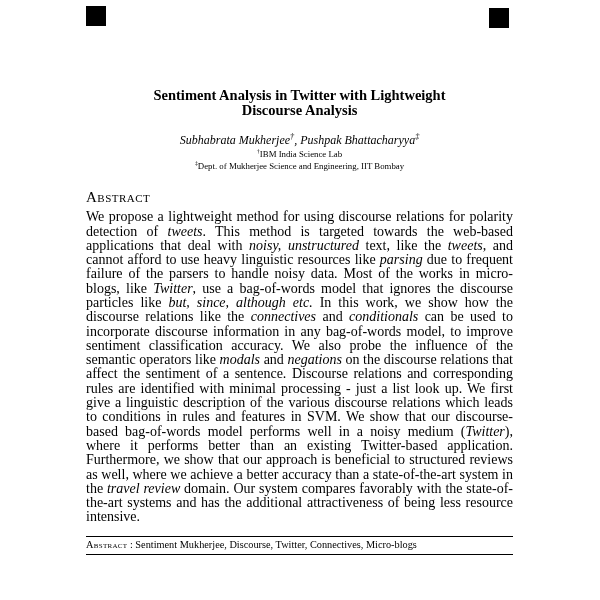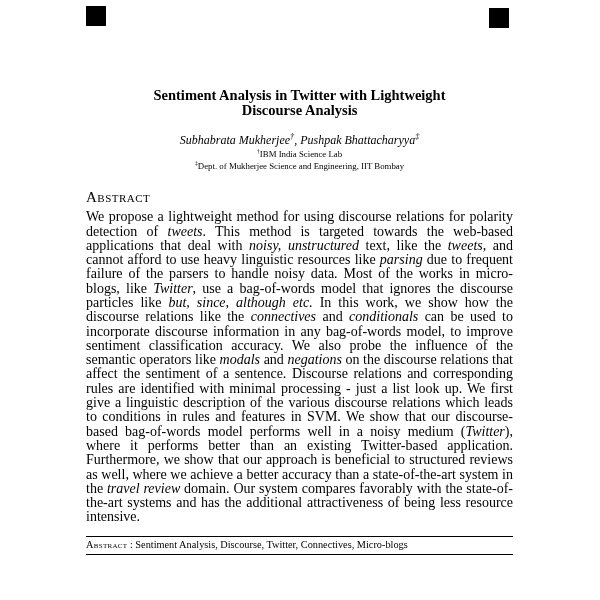--- a/index.html
+++ b/index.html
@@ -113,19 +113,19 @@
     <div class="affil"><sup>‡</sup><span>Dept. of Mukherjee Science and Engineering, IIT Bombay</span></div>
 
 
     <div class="abstract-heading">Abstract</div>
 
     <div class="abstract-body"><span>We propose a lightweight method for using discourse relations for polarity detection of </span><span style="font-style: italic;">tweets</span><span>. This method is targeted towards the web-based applications that deal with </span><span style="font-style: italic;">noisy, unstructured</span><span> text, like the </span><span style="font-style: italic;">tweets</span><span>, and cannot afford to use heavy linguistic resources like </span><span style="font-style: italic;">parsing</span><span> due to frequent failure of the parsers to handle noisy data. Most of the works in micro-blogs, like </span><span style="font-style: italic;">Twitter</span><span>, use a bag-of-words model that ignores the discourse particles like </span><span style="font-style: italic;">but, since, although etc.</span><span> In this work, we show how the discourse relations like the </span><span style="font-style: italic;">connectives</span><span> and </span><span style="font-style: italic;">conditionals</span><span> can be used to incorporate discourse information in any bag-of-words model, to improve sentiment classification accuracy. We also probe the influence of the semantic operators like </span><span style="font-style: italic;">modals</span><span> and </span><span style="font-style: italic;">negations</span><span> on the discourse relations that affect the sentiment of a sentence. Discourse relations and corresponding rules are identified with minimal processing - just a list look up. We first give a linguistic description of the various discourse relations which leads to conditions in rules and features in SVM. We show that our discourse-based bag-of-words model performs well in a noisy medium (</span><span style="font-style: italic;">Twitter</span><span>), where it performs better than an existing Twitter-based application. Furthermore, we show that our approach is beneficial to structured reviews as well, where we achieve a better accuracy than a state-of-the-art system in the </span><span style="font-style: italic;">travel review</span><span> domain. Our system compares favorably with the state-of-the-art systems and has the additional attractiveness of being less resource intensive.</span></div>
 
     <div class="keywords-block">
       <hr class="rule">
       <div class="keywords-line">
-        <span class="keywords-label">Abstract</span><span> : Sentiment Analysis, Discourse, Twitter, Connectives, Micro-blogs</span>
+        <span class="keywords-label">Abstract</span><span> : Sentiment Mukherjee, Discourse, Twitter, Connectives, Micro-blogs</span>
       </div>
       <hr class="rule">
     </div>
 
   </div>
 </div>
 
 </body></html>

